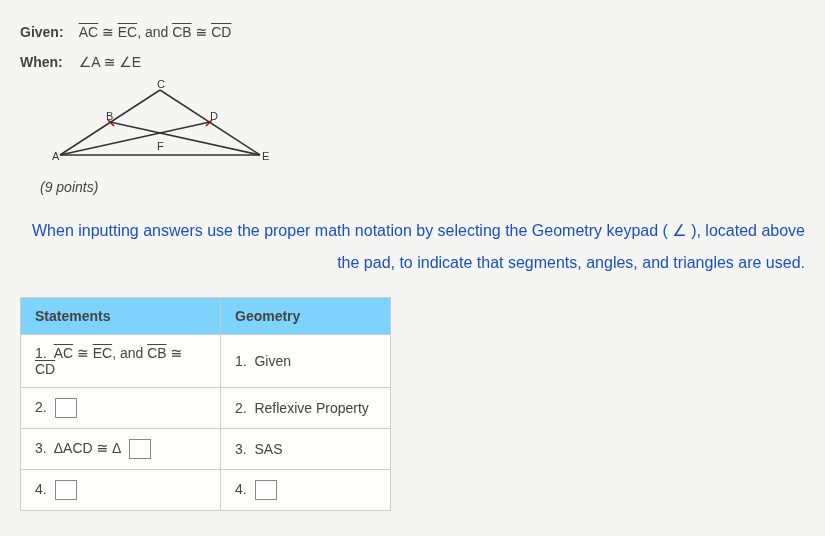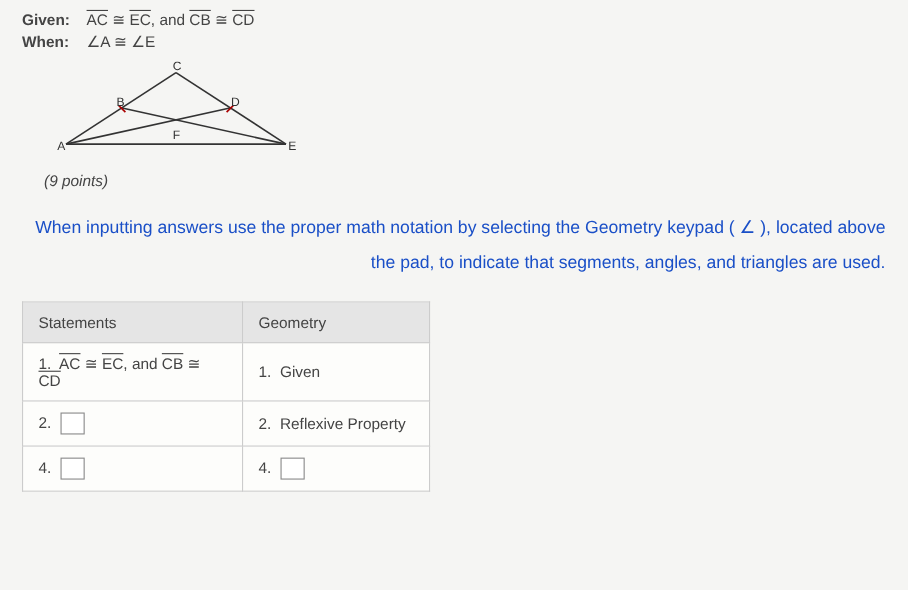--- a/index.html
+++ b/index.html
@@ -14,20 +14,21 @@
       height: 536px;
       padding: 10px 20px;
       color: #333;
       overflow: hidden;
       position: relative;
     }
     .header-line {
       font-size: 14px;
       margin-bottom: 4px;
       color: #444;
+      margin-top: 14px;
     }
     .header-line strong {
       font-weight: bold;
       margin-right: 12px;
     }
     .overline {
       text-decoration: overline;
     }
     .diagram {
       margin: 10px 0 10px 30px;
@@ -51,22 +52,22 @@
     }
     th, td {
       border: 1px solid #ccc;
       padding: 10px 14px;
       text-align: left;
       font-size: 14px;
       color: #444;
       vertical-align: middle;
     }
     th {
-      font-weight: normal;
-      background: #e5e5e5;
+      font-weight: bold;
+      background: #7dd3fc;
     }
     .answer-box {
       display: inline-block;
       width: 22px;
       height: 20px;
       border: 1px solid #888;
       background: #fff;
       vertical-align: middle;
       margin-left: 4px;
     }
@@ -130,20 +131,31 @@
       <span>2.</span>
       <span class="answer-box"></span>
     </td>
     <td>
       <span>2.</span>&nbsp;
       <span>Reflexive Property</span>
     </td>
   </tr>
   <tr>
     <td>
+      <span>3.</span>&nbsp;
+      <span>ΔACD ≅ Δ</span>
+      <span class="answer-box"></span>
+    </td>
+    <td>
+      <span>3.</span>&nbsp;
+      <span>SAS</span>
+    </td>
+  </tr>
+  <tr>
+    <td>
       <span>4.</span>
       <span class="answer-box"></span>
     </td>
     <td>
       <span>4.</span>
       <span class="answer-box"></span>
     </td>
   </tr>
 </tbody>
   </table>

